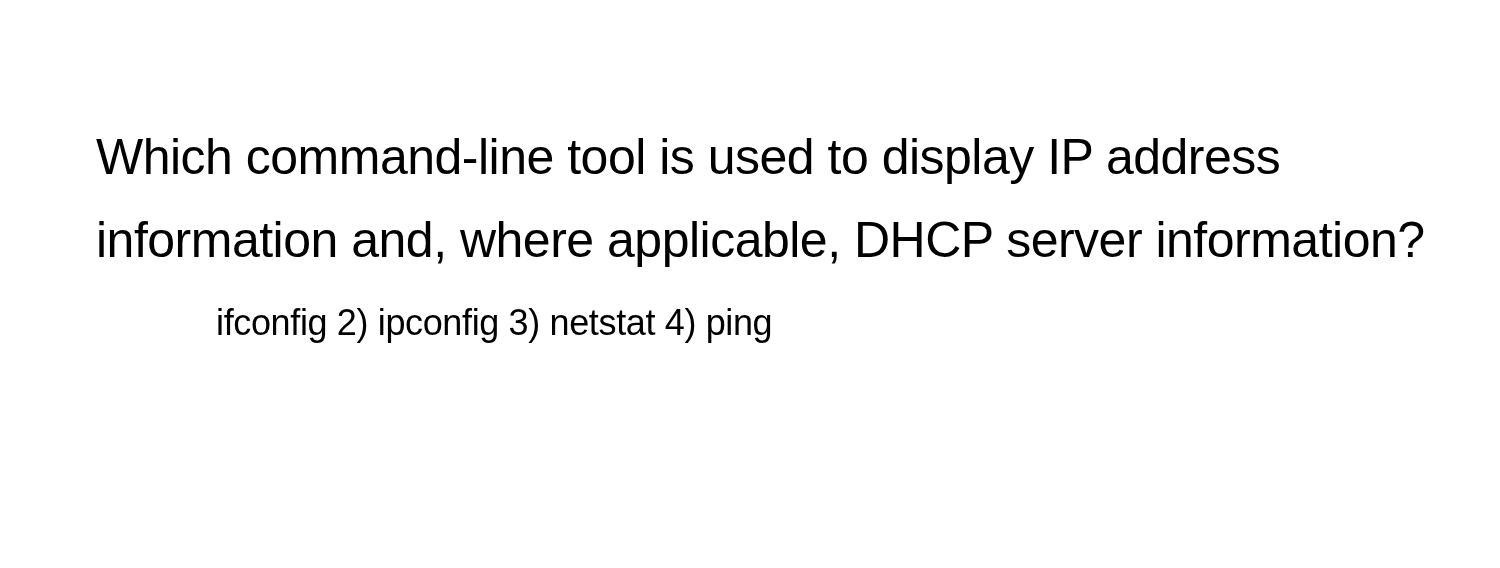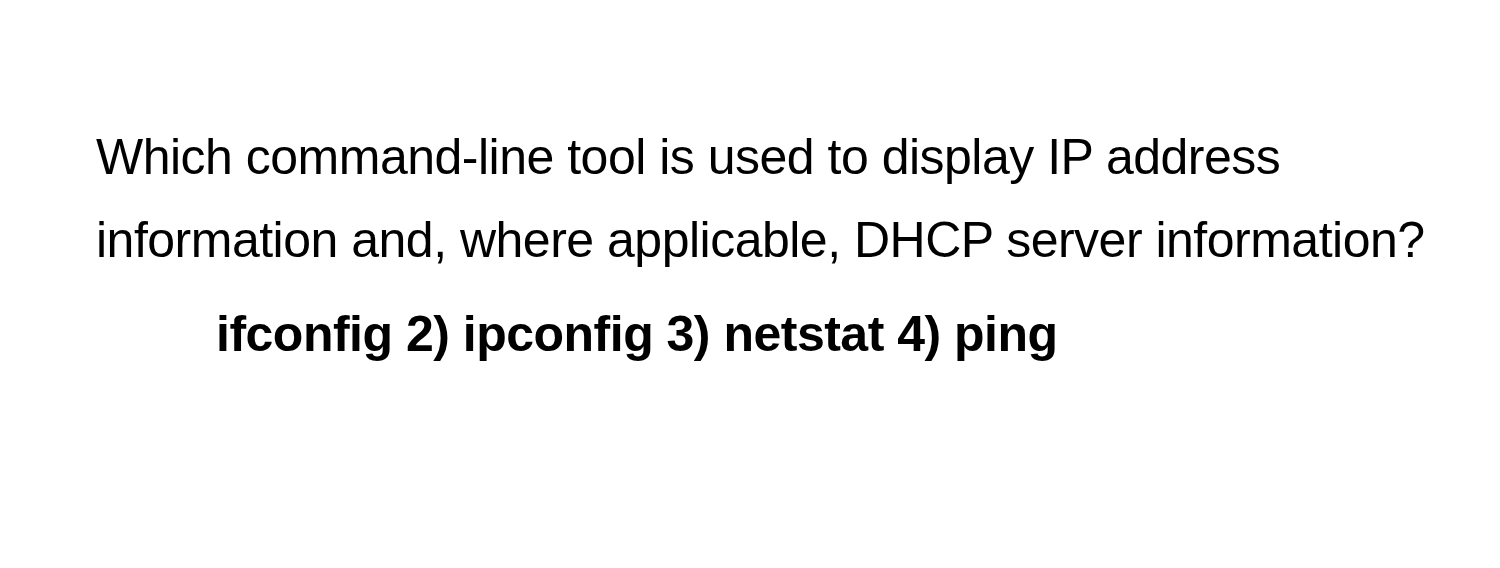--- a/index.html
+++ b/index.html
@@ -15,23 +15,23 @@
       color: #000000;
       padding: 80px 60px 60px 60px;
     }
     .question-text {
       font-size: 50px;
       line-height: 1.65;
       font-weight: 400;
       letter-spacing: -0.01em;
     }
     .options-line {
-      font-size: 50px;
+      font-size: 36px;
       line-height: 1.65;
-      font-weight: 700;
+      font-weight: 400;
       padding-left: 120px;
       letter-spacing: -0.01em;
     }
   </style>
 </head>
 <body>
 
 <div class="question-text">Which command-line tool is used to display IP address information and, where applicable, DHCP server information?</div>
 <div class="options-line">ifconfig 2) ipconfig 3) netstat 4) ping</div>
 

